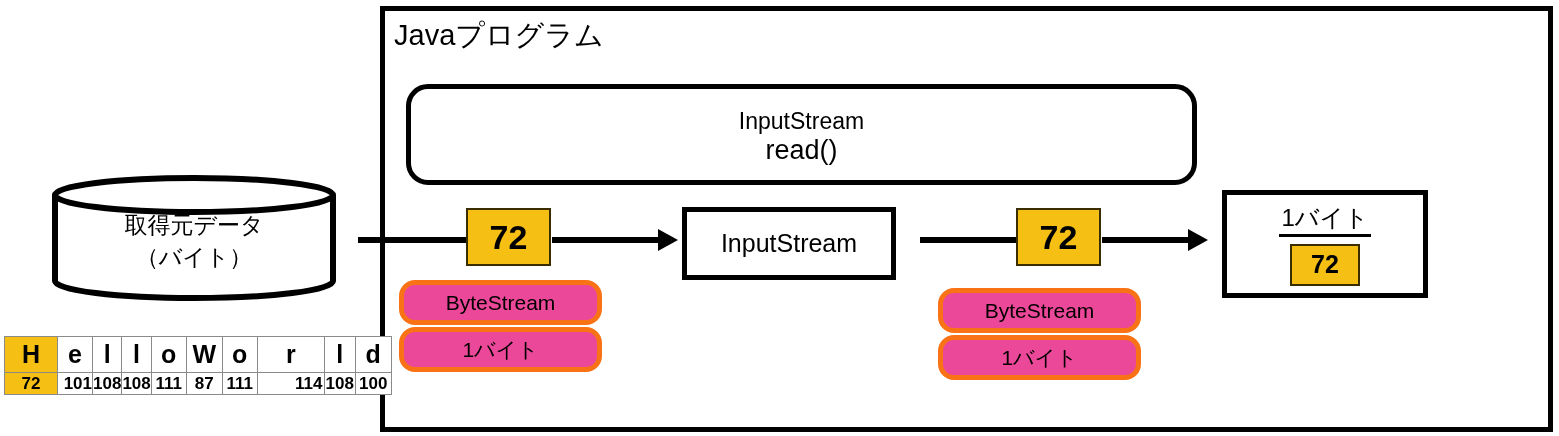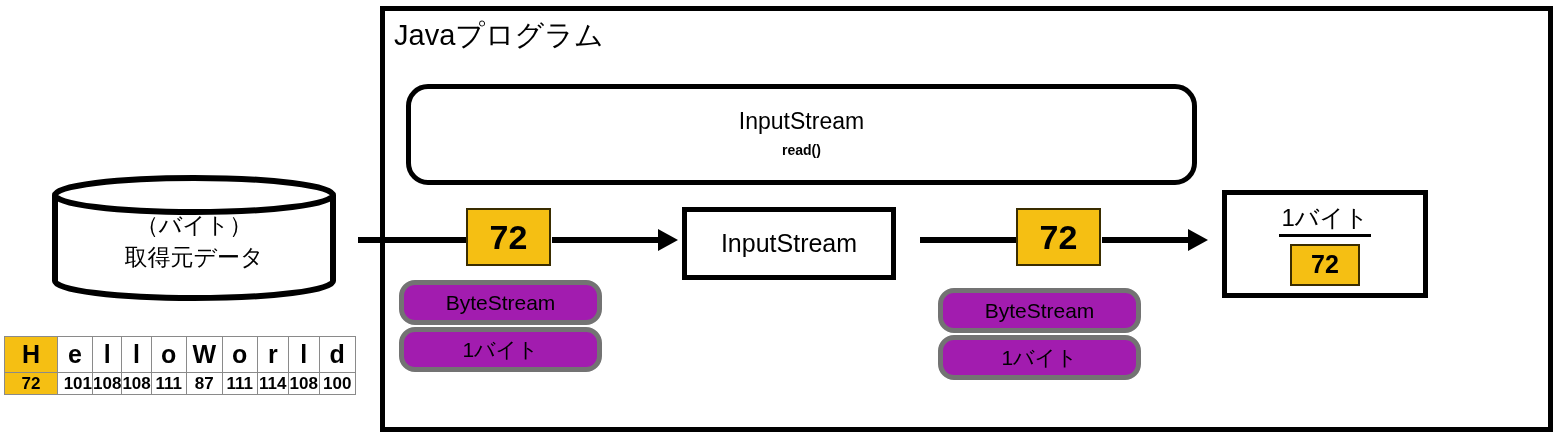--- a/index.html
+++ b/index.html
@@ -43,21 +43,21 @@
     width: 791px; height: 101px;
     border: 5px solid #000;
     border-radius: 22px;
     background: #fff;
     display: flex;
     flex-direction: column;
     align-items: center;
     justify-content: center;
   }
   .read-panel .l1 { font-size: 23px; line-height: 30px; }
-  .read-panel .l2 { font-size: 14px; line-height: 28px; font-weight: bold; }
+  .read-panel .l2 { font-size: 27px; line-height: 28px; font-weight: normal; }
 
   
   .cylinder-wrap { left: 52px; top: 175px; width: 284px; height: 126px; }
   .cyl-svg { position: absolute; left: 0; top: 0; }
   .cyl-label {
     position: absolute;
     left: 0; top: 34px;
     width: 284px;
     text-align: center;
     font-size: 23px;
@@ -93,23 +93,23 @@
     display: flex;
     align-items: center;
     justify-content: center;
   }
   .inputstream-box { left: 682px; top: 207px; width: 214px; height: 73px; font-size: 25px; }
 
   
   .stack { width: 203px; }
   .stack .cell {
     height: 45px;
-    border: 5px solid #737373;
+    border: 5px solid #f97316;
     border-radius: 16px;
-    background: #a21caf;
+    background: #ec4899;
     display: flex;
     align-items: center;
     justify-content: center;
     font-size: 21px;
     box-sizing: border-box;
   }
   .stack .cell + .cell { margin-top: 2px; }
 
   
   .result-box {
@@ -169,22 +169,22 @@
   </div>
 
   <div class="abs cylinder-wrap">
     <svg class="cyl-svg" width="284" height="126" viewBox="0 0 284 126">
       <path d="M3,20 L3,106" stroke="#000" stroke-width="6" fill="none"></path>
       <path d="M281,20 L281,106" stroke="#000" stroke-width="6" fill="none"></path>
       <ellipse cx="142" cy="20" rx="139" ry="17" fill="#fff" stroke="#000" stroke-width="6"></ellipse>
       <path d="M3,106 A139,17 0 0 0 281,106" fill="#fff" stroke="#000" stroke-width="6"></path>
     </svg>
     <div class="cyl-label">
+      <div>取得元データ</div>
       <div>（バイト）</div>
-      <div>取得元データ</div>
     </div>
   </div>
 
   <div class="abs hline" style="left:358px; top:237px; width:110px;"></div>
 
   <div class="abs byte-chip chip-big" style="left:466px; top:208px;">72</div>
 
   <div class="abs arrow-line" style="left:552px; top:237px; width:108px;"></div>
   <div class="abs arrow-head" style="left:658px; top:229px;"></div>
 
@@ -227,20 +227,20 @@
           <td style="width: 35px;">d</td>
         </tr>
       <tr class="codes">
           <td class="hl" style="width: 52px;">72</td>
           <td style="width: 34px; text-align: right;">101</td>
           <td style="width: 28px;">108</td>
           <td style="width: 28px;">108</td>
           <td style="width: 34px;">111</td>
           <td style="width: 35px; margin-top: 48px;">87</td>
           <td style="width: 34px;">111</td>
-          <td style="width: 30px;">114</td>
+          <td style="width: 30px; padding-left: 36px;">114</td>
           <td style="width: 30px;">108</td>
           <td style="width: 35px;">100</td>
         </tr>
     </tbody>
   </table>
 
 </div>
 
 </body></html>

